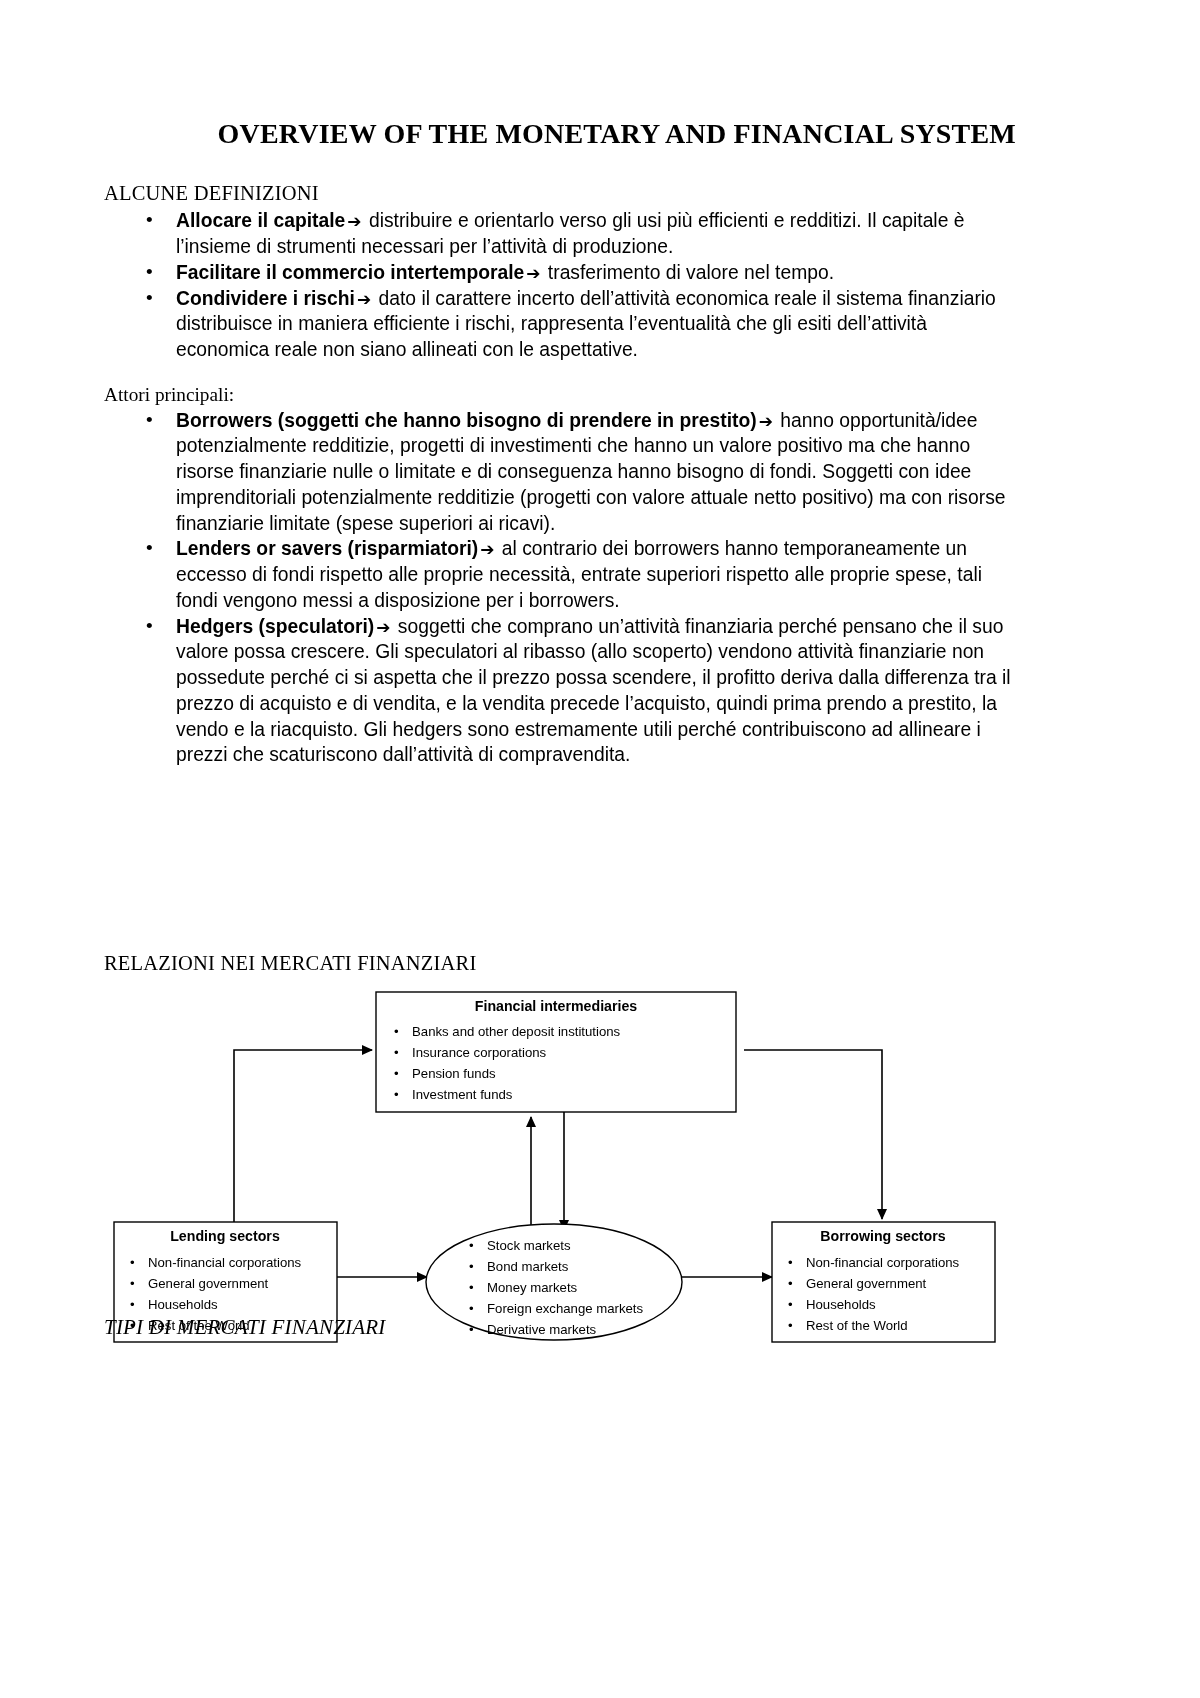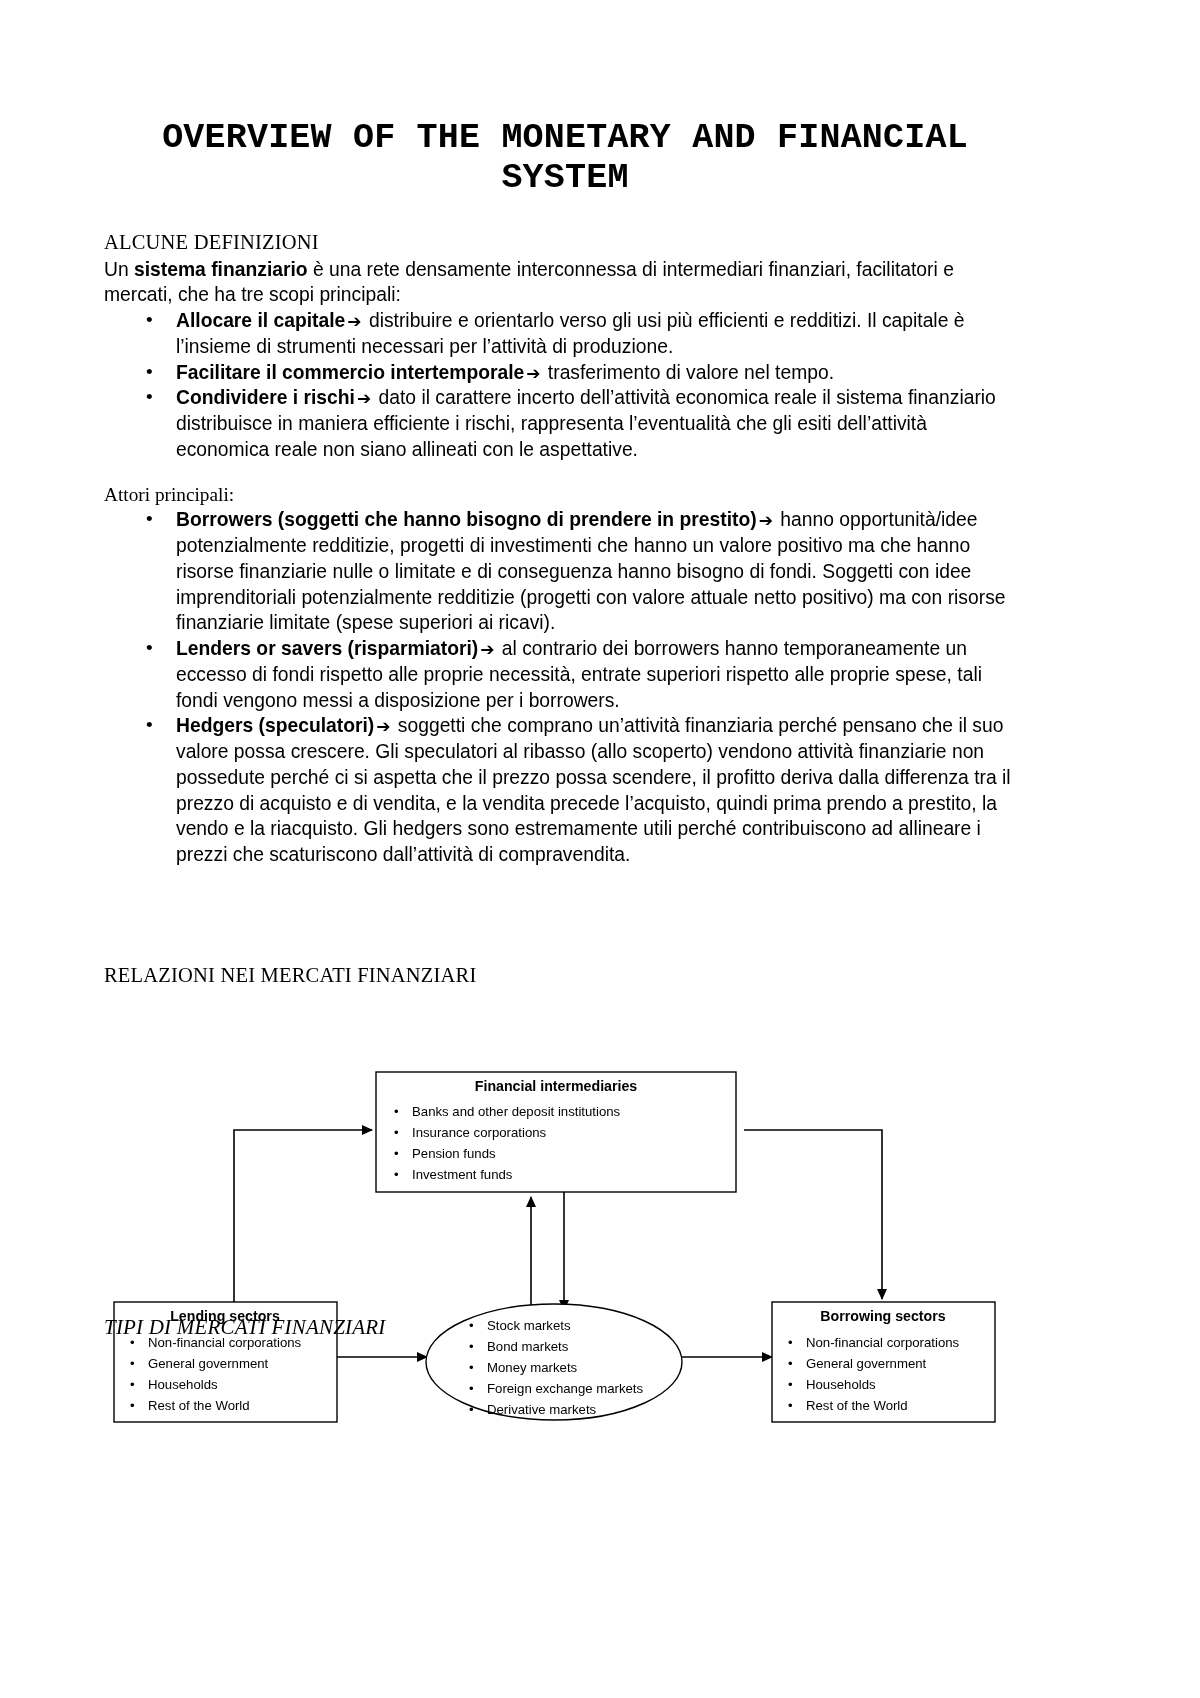--- a/index.html
+++ b/index.html
@@ -24,36 +24,36 @@
   }
   .content {
     position: absolute;
     left: 104px;
     top: 118px;
     width: 912px;
   }
 
   
   .doc-title {
-    font-family: Liberation Mono, monospace;
+    font-family: Liberation Serif, serif;
     font-weight: bold;
-    font-size: 35px;
+    font-size: 28px;
     letter-spacing: 0.2px;
-    text-align: center;
+    text-align: right;
     margin: 0 0 30px 0;
     padding-left: 10px;
     line-height: 1.15;
   }
 
   
   .sec-head {
     font-family: "Liberation Serif", serif;
     font-size: 20.5px;
     line-height: 1.28;
-    margin: 12px 0 2px 0;
+    margin: 0 0 2px 0;
     letter-spacing: 0.2px;
   }
 
   
   p.body {
     font-size: 19.3px;
     line-height: 1.335;
     margin: 0;
     text-align: left;
   }
@@ -85,21 +85,21 @@
     font-family: "DejaVu Sans", sans-serif;
     font-weight: bold;
     font-size: 17px;
     padding: 0 2px;
   }
 
   
   .diagram-wrap {
     position: absolute;
     left: 104px;
-    top: 1062px;
+    top: 982px;
     width: 990px;
     height: 390px;
   }
   .diagram-wrap svg { display: block; }
   .box-title {
     font-family: "Liberation Sans", sans-serif;
     font-weight: bold;
     font-size: 14.2px;
     fill: #000;
   }
@@ -124,21 +124,20 @@
 <body>
 
 <div class="page">
 
   <div class="content">
 
     <h1 class="doc-title">OVERVIEW OF THE MONETARY AND FINANCIAL SYSTEM</h1>
 
     <div class="sec-head">ALCUNE DEFINIZIONI</div>
 
-    <p class="body"><span>Un </span><b>sistema finanziario</b><span> è una rete densamente interconnessa di intermediari finanziari, facilitatori e mercati, che ha tre scopi principali:</span></p>
 
     <ul class="bullets">
       <li><b>Allocare il capitale</b><span class="arrow">➔</span><span> distribuire e orientarlo verso gli usi più efficienti e redditizi. Il capitale è l’insieme di strumenti necessari per l’attività di produzione.</span></li>
       <li><b>Facilitare il commercio intertemporale</b><span class="arrow">➔</span><span> trasferimento di valore nel tempo.</span></li>
       <li><b>Condividere i rischi</b><span class="arrow">➔</span><span> dato il carattere incerto dell’attività economica reale il sistema finanziario distribuisce in maniera efficiente i rischi, rappresenta l’eventualità che gli esiti dell’attività economica reale non siano allineati con le aspettative.</span></li>
     </ul>
 
 
     <p class="body gap-top">Attori principali:</p>
 

